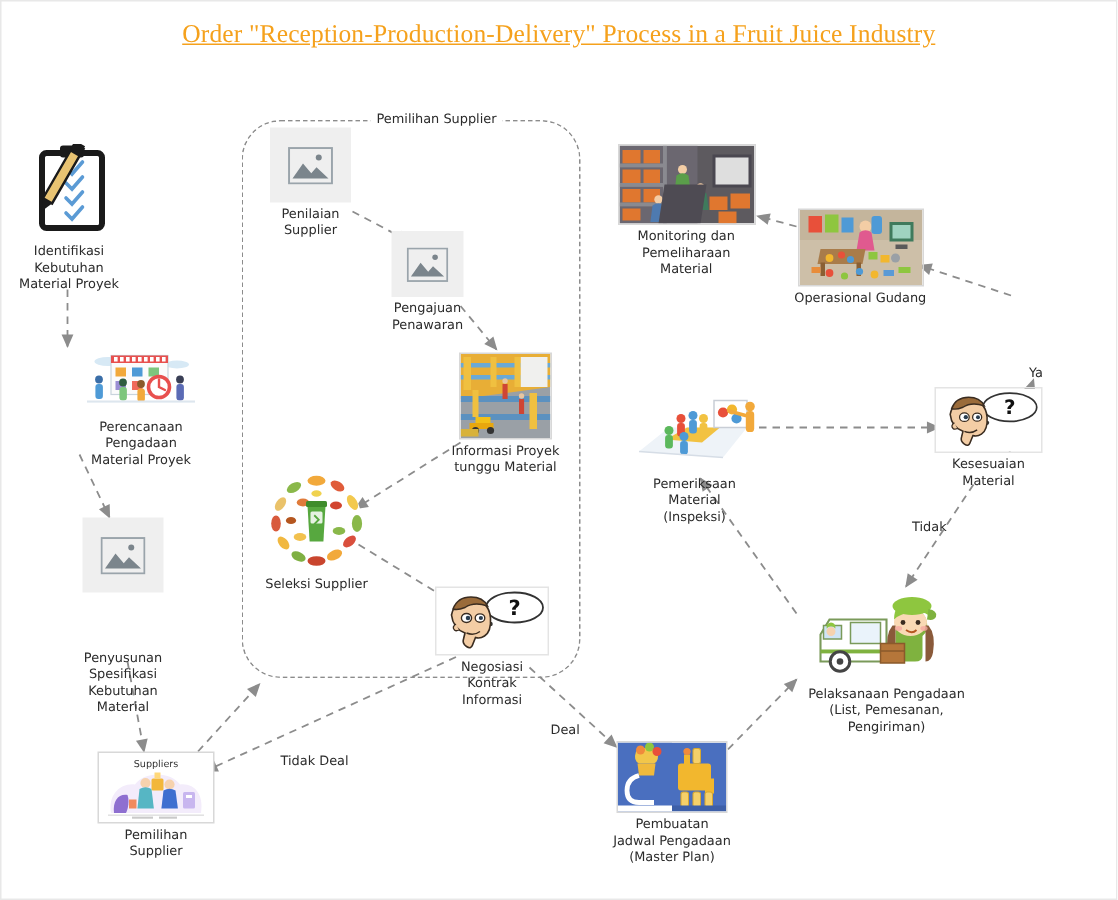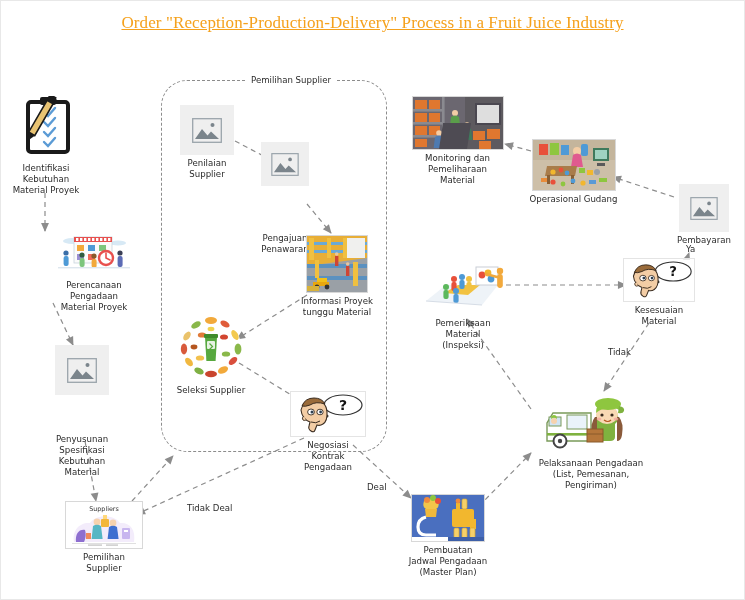--- a/index.html
+++ b/index.html
@@ -245,33 +245,33 @@
         <rect x="20" y="31" width="5" height="6" fill="#f08a5d"></rect>
         <rect x="6" y="41" width="64" height="0.9" fill="#dddddd"></rect>
         <rect x="22" y="42.4" width="14" height="1.4" fill="#c9c9c9"></rect>
         <rect x="40" y="42.4" width="12" height="1.4" fill="#c9c9c9"></rect>
       </svg>
     </span>
     <div class="caption narrow">Pemilihan
 Supplier</div>
   </div>
 
-  <div class="node" style="left:161px; top:104px; width:90px;">
+  <div class="node" style="left:161px; top:84px; width:90px;">
     <span class="ph" style="width:54px;height:50px;">
       <svg width="30" height="25" viewBox="0 0 30 25">
         <rect x="0.7" y="0.7" width="28.6" height="23.6" fill="none" stroke="#9aa4ab" stroke-width="1.3"></rect>
         <circle cx="20.5" cy="7" r="2" fill="#7b858c"></circle>
         <path d="M3,21 L10,11 L15.5,17.5 L19,13.5 L27,21 Z" fill="#7b858c"></path>
       </svg>
     </span>
     <div class="caption narrow">Penilaian
 Supplier</div>
   </div>
 
-  <div class="node" style="left:239px; top:141px; width:90px;gap:44px;">
+  <div class="node" style="left:239px; top:153px; width:90px;">
     <span class="ph" style="width:48px;height:44px;">
       <svg width="28" height="23" viewBox="0 0 30 25">
         <rect x="0.7" y="0.7" width="28.6" height="23.6" fill="none" stroke="#9aa4ab" stroke-width="1.3"></rect>
         <circle cx="20.5" cy="7" r="2" fill="#7b858c"></circle>
         <path d="M3,21 L10,11 L15.5,17.5 L19,13.5 L27,21 Z" fill="#7b858c"></path>
       </svg>
     </span>
     <div class="caption narrow">Pengajuan
 Penawaran</div>
   </div>
@@ -356,21 +356,21 @@
         <ellipse cx="20" cy="20" rx="3.4" ry="3" fill="#ffffff" stroke="#3a2c20" stroke-width="0.9"></ellipse>
         <circle cx="21" cy="20" r="1.5" fill="#2c3e50"></circle>
         <ellipse cx="29" cy="20" rx="3.2" ry="2.8" fill="#ffffff" stroke="#3a2c20" stroke-width="0.9"></ellipse>
         <circle cx="29.6" cy="20" r="1.4" fill="#2c3e50"></circle>
         <path d="M13,24 q-3,2 -1,4 q1,1 3,0" fill="#f3cda5" stroke="#3a2c20" stroke-width="0.9"></path>
         <path d="M20,30 q5,2 9,-1" stroke="#3a2c20" stroke-width="1" fill="none"></path>
       </svg>
     </span>
     <div class="caption narrow">Negosiasi
 Kontrak
-Pengadaan</div>
+Informasi</div>
   </div>
 
   <div class="node" style="left:392px; top:493px; width:110px;">
     <span class="tile" style="width:74px;height:48px;">
       <svg width="72" height="46" viewBox="0 0 72 46">
         <rect width="72" height="46" fill="#4a6fbf"></rect>
         <rect x="0" y="0" width="36" height="46" fill="#4a6fbf"></rect>
         <path d="M12,6 q8,-5 14,0 q2,6 -2,8 l-10,0 q-4,-2 -2,-8 Z" fill="#f2c64a"></path>
         <circle cx="15" cy="5" r="3" fill="#f08a3c"></circle>
         <circle cx="21" cy="3" r="3" fill="#8ec63f"></circle>
@@ -560,29 +560,19 @@
           <path d="M22,40 q4,-3 8,0 l1.6,11 l-11,0 Z" fill="#4e7ab0"></path>
         </g>
         <path d="M30,26 L58,26 L54,52 L26,52 Z" fill="#4e4b53"></path>
       </svg>
     </span>
     <div class="caption">Monitoring dan
 Pemeliharaan
 Material</div>
   </div>
 
-  <div class="node" style="left:663px; top:183px; width:80px;">
-    <span class="ph" style="width:50px;height:48px;">
-      <svg width="28" height="23" viewBox="0 0 30 25">
-        <rect x="0.7" y="0.7" width="28.6" height="23.6" fill="none" stroke="#9aa4ab" stroke-width="1.3"></rect>
-        <circle cx="20.5" cy="7" r="2" fill="#7b858c"></circle>
-        <path d="M3,21 L10,11 L15.5,17.5 L19,13.5 L27,21 Z" fill="#7b858c"></path>
-      </svg>
-    </span>
-    <div class="caption narrow">Pembayaran</div>
-  </div>
 
   <div class="edge-label" style="left:186px; top:486px;margin-top:16px;">Tidak Deal</div>
   <div class="edge-label" style="left:366px; top:481px;">Deal</div>
   <div class="edge-label" style="left:607px; top:346px;">Tidak</div>
   <div class="edge-label" style="left:685px; top:243px;">Ya</div>
 
 </div>
 
 </body></html>

